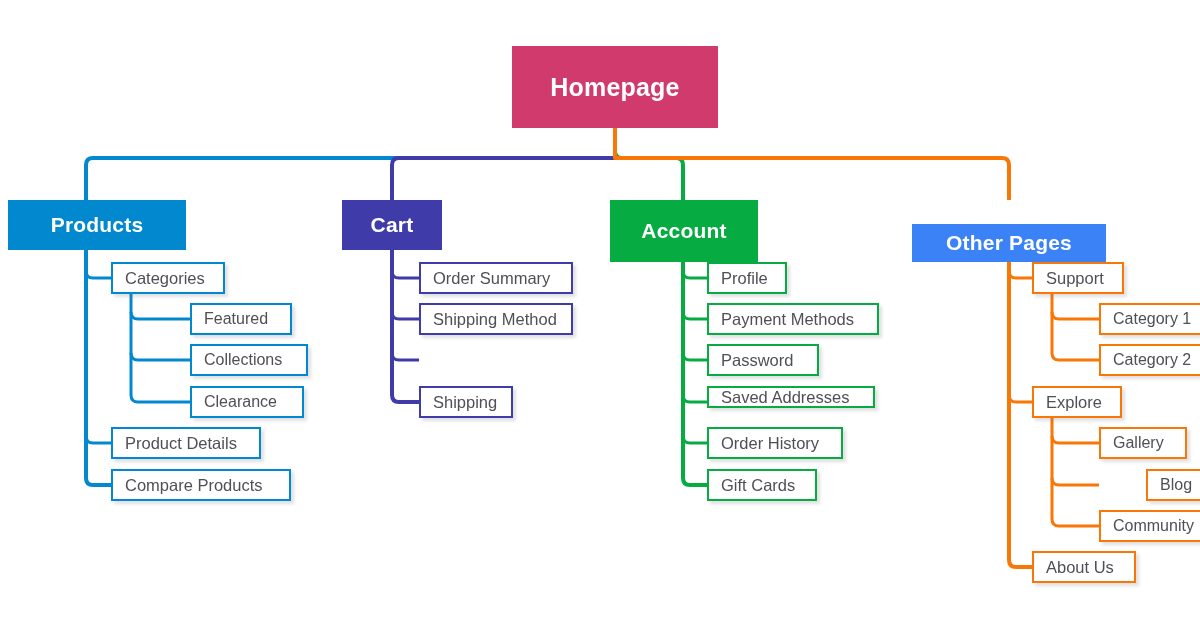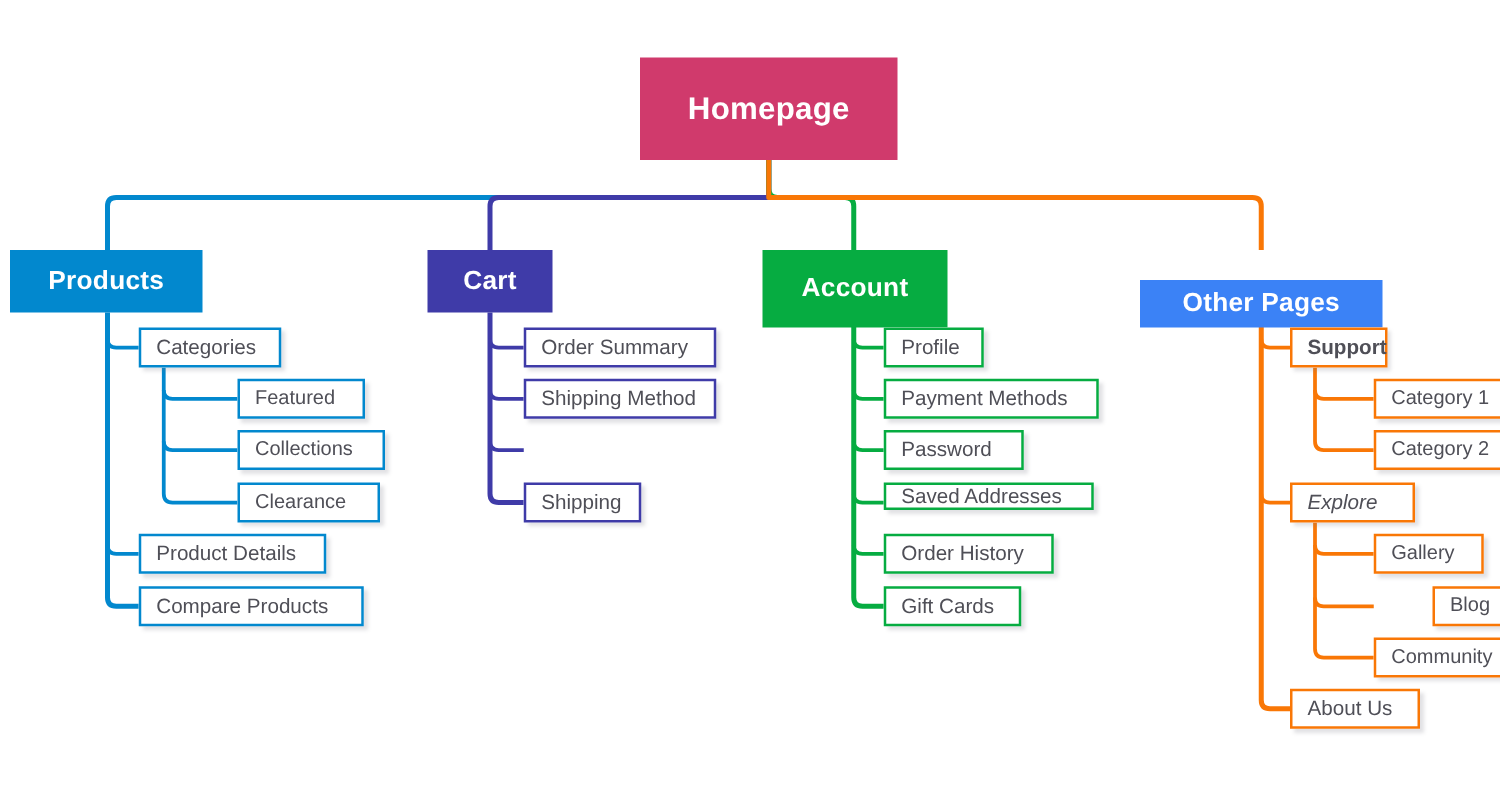--- a/index.html
+++ b/index.html
@@ -92,40 +92,40 @@
       <path d="M 1009 250 L 1009 560 Q 1009 567 1016 567 L 1032 567" fill="none" stroke="#f97706" stroke-width="4" stroke-linecap="butt" stroke-linejoin="round"></path>
       <path d="M 1009 271 Q 1009 278 1016 278 L 1032 278" fill="none" stroke="#f97706" stroke-width="3" stroke-linecap="butt" stroke-linejoin="round"></path>
       <path d="M 1052 294 L 1052 353 Q 1052 360 1059 360 L 1099 360" fill="none" stroke="#f97706" stroke-width="3" stroke-linecap="butt" stroke-linejoin="round"></path>
       <path d="M 1052 312 Q 1052 319 1059 319 L 1099 319" fill="none" stroke="#f97706" stroke-width="3" stroke-linecap="butt" stroke-linejoin="round"></path>
       <path d="M 1009 395 Q 1009 402 1016 402 L 1032 402" fill="none" stroke="#f97706" stroke-width="3" stroke-linecap="butt" stroke-linejoin="round"></path>
       <path d="M 1052 418 L 1052 519 Q 1052 526 1059 526 L 1099 526" fill="none" stroke="#f97706" stroke-width="3" stroke-linecap="butt" stroke-linejoin="round"></path>
       <path d="M 1052 436 Q 1052 443 1059 443 L 1099 443" fill="none" stroke="#f97706" stroke-width="3" stroke-linecap="butt" stroke-linejoin="round"></path>
       <path d="M 1052 478 Q 1052 485 1059 485 L 1099 485" fill="none" stroke="#f97706" stroke-width="3" stroke-linecap="butt" stroke-linejoin="round"></path>
     </svg>
 <div class="node header root" style="left: 512px; top: 46px; width: 206px; height: 82px; background: rgb(208, 58, 108);">Homepage</div>
-    <div class="node header branch" style="left: 8px; top: 200px; width: 154px; height: 50px; background: rgb(2, 136, 206);">Products</div>
+    <div class="node header branch" style="left: 8px; top: 200px; width: 178px; height: 50px; background: rgb(2, 136, 206);">Products</div>
     <div class="node leaf" style="left: 111px; top: 262px; width: 114px; height: 32px; border-color: rgb(2, 136, 206);">Categories</div>
     <div class="node leaf small" style="left: 190px; top: 303px; width: 102px; height: 32px; border-color: rgb(2, 136, 206);">Featured</div>
     <div class="node leaf small" style="left: 190px; top: 344px; width: 118px; height: 32px; border-color: rgb(2, 136, 206);">Collections</div>
     <div class="node leaf" style="left: 111px; top: 427px; width: 150px; height: 32px; border-color: rgb(2, 136, 206);">Product Details</div>
     <div class="node leaf small" style="left: 190px; top: 386px; width: 114px; height: 32px; border-color: rgb(2, 136, 206);">Clearance</div>
     <div class="node leaf" style="left: 111px; top: 469px; width: 180px; height: 32px; border-color: rgb(2, 136, 206);">Compare Products</div>
     <div class="node header branch" style="left: 342px; top: 200px; width: 100px; height: 50px; background: rgb(63, 59, 168);">Cart</div>
     <div class="node leaf" style="left: 419px; top: 262px; width: 154px; height: 32px; border-color: rgb(63, 59, 168);">Order Summary</div>
     <div class="node leaf" style="left: 419px; top: 303px; width: 154px; height: 32px; border-color: rgb(63, 59, 168);">Shipping Method</div>
     <div class="node leaf" style="left: 419px; top: 386px; width: 94px; height: 32px; border-color: rgb(63, 59, 168);">Shipping</div>
     <div class="node header branch" style="left: 610px; top: 200px; width: 148px; height: 62px; background: rgb(6, 172, 65);">Account</div>
     <div class="node leaf" style="left: 707px; top: 262px; width: 80px; height: 32px; border-color: rgb(6, 172, 65);">Profile</div>
     <div class="node leaf" style="left: 707px; top: 303px; width: 172px; height: 32px; border-color: rgb(6, 172, 65);">Payment Methods</div>
     <div class="node leaf" style="left: 707px; top: 344px; width: 112px; height: 32px; border-color: rgb(6, 172, 65);">Password</div>
     <div class="node leaf" style="left: 707px; top: 386px; width: 168px; height: 22px; border-color: rgb(6, 172, 65);">Saved Addresses</div>
     <div class="node leaf" style="left: 707px; top: 427px; width: 136px; height: 32px; border-color: rgb(6, 172, 65);">Order History</div>
     <div class="node leaf" style="left: 707px; top: 469px; width: 110px; height: 32px; border-color: rgb(6, 172, 65);">Gift Cards</div>
     <div class="node header branch" style="left: 912px; top: 200px; width: 194px; height: 38px; background: #3b82f6; margin-top: 24px;">Other Pages</div>
-    <div class="node leaf" style="left: 1032px; top: 262px; width: 78px; height: 32px; border-color: rgb(249, 119, 6); font-weight: bold;">Support</div>
+    <div class="node leaf" style="left: 1032px; top: 262px; width: 92px; height: 32px; border-color: rgb(249, 119, 6);">Support</div>
     <div class="node leaf small" style="left: 1099px; top: 303px; width: 118px; height: 32px; border-color: rgb(249, 119, 6);">Category 1</div>
     <div class="node leaf small" style="left: 1099px; top: 344px; width: 118px; height: 32px; border-color: rgb(249, 119, 6);">Category 2</div>
-    <div class="node leaf" style="left: 1032px; top: 386px; width: 100px; height: 32px; border-color: rgb(249, 119, 6); font-style: italic;">Explore</div>
+    <div class="node leaf" style="left: 1032px; top: 386px; width: 90px; height: 32px; border-color: rgb(249, 119, 6);">Explore</div>
     <div class="node leaf small" style="left: 1099px; top: 427px; width: 88px; height: 32px; border-color: rgb(249, 119, 6);">Gallery</div>
     <div class="node leaf small" style="left: 1146px; top: 469px; width: 66px; height: 32px; border-color: rgb(249, 119, 6);">Blog</div>
     <div class="node leaf small" style="left: 1099px; top: 510px; width: 122px; height: 32px; border-color: rgb(249, 119, 6);">Community</div>
     <div class="node leaf" style="left: 1032px; top: 551px; width: 104px; height: 32px; border-color: rgb(249, 119, 6);">About Us</div>
   </div>
 
 </body></html>

